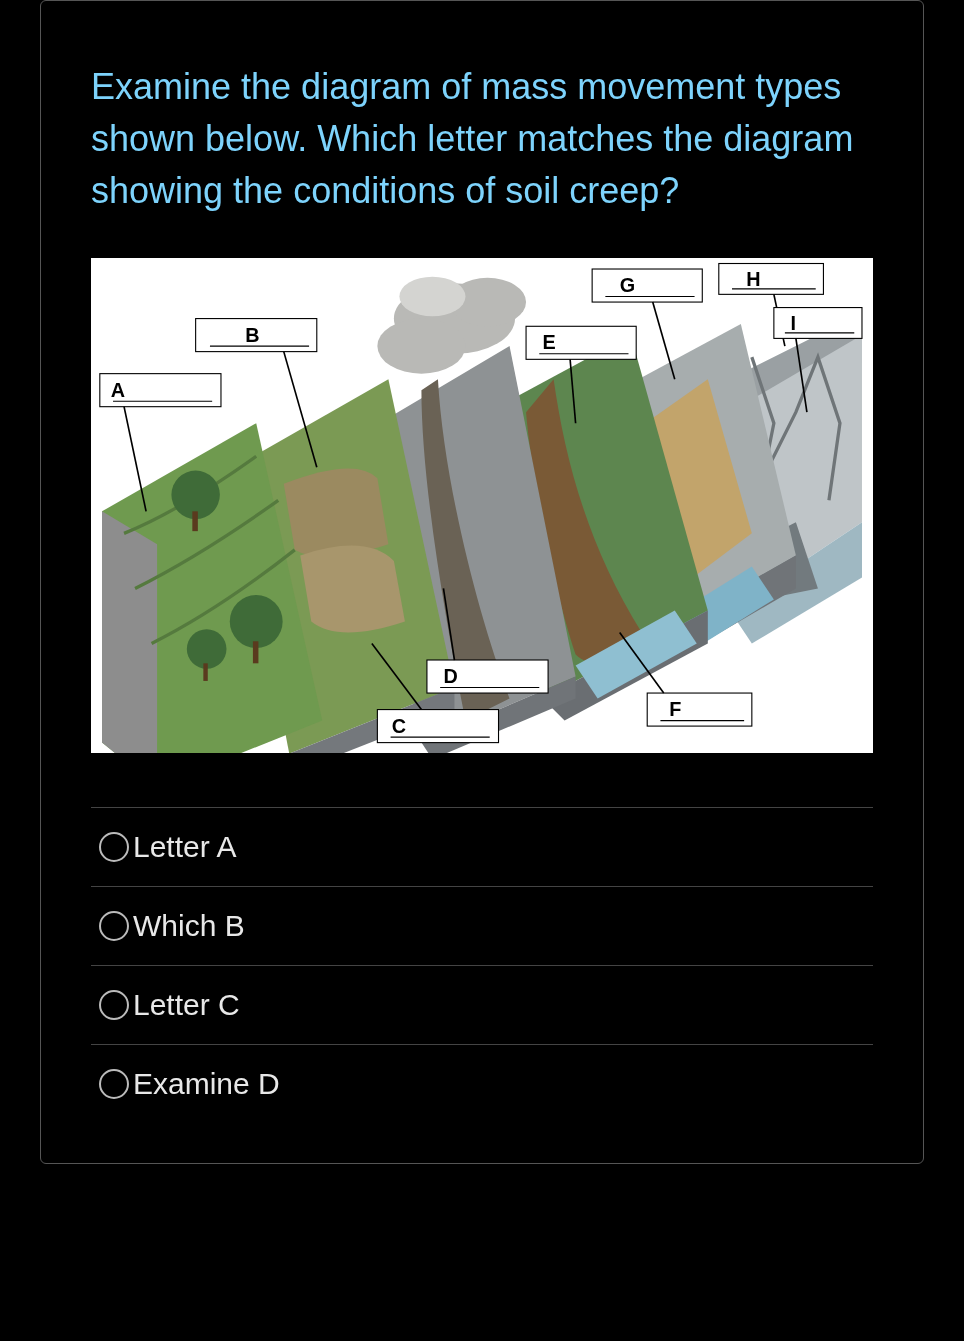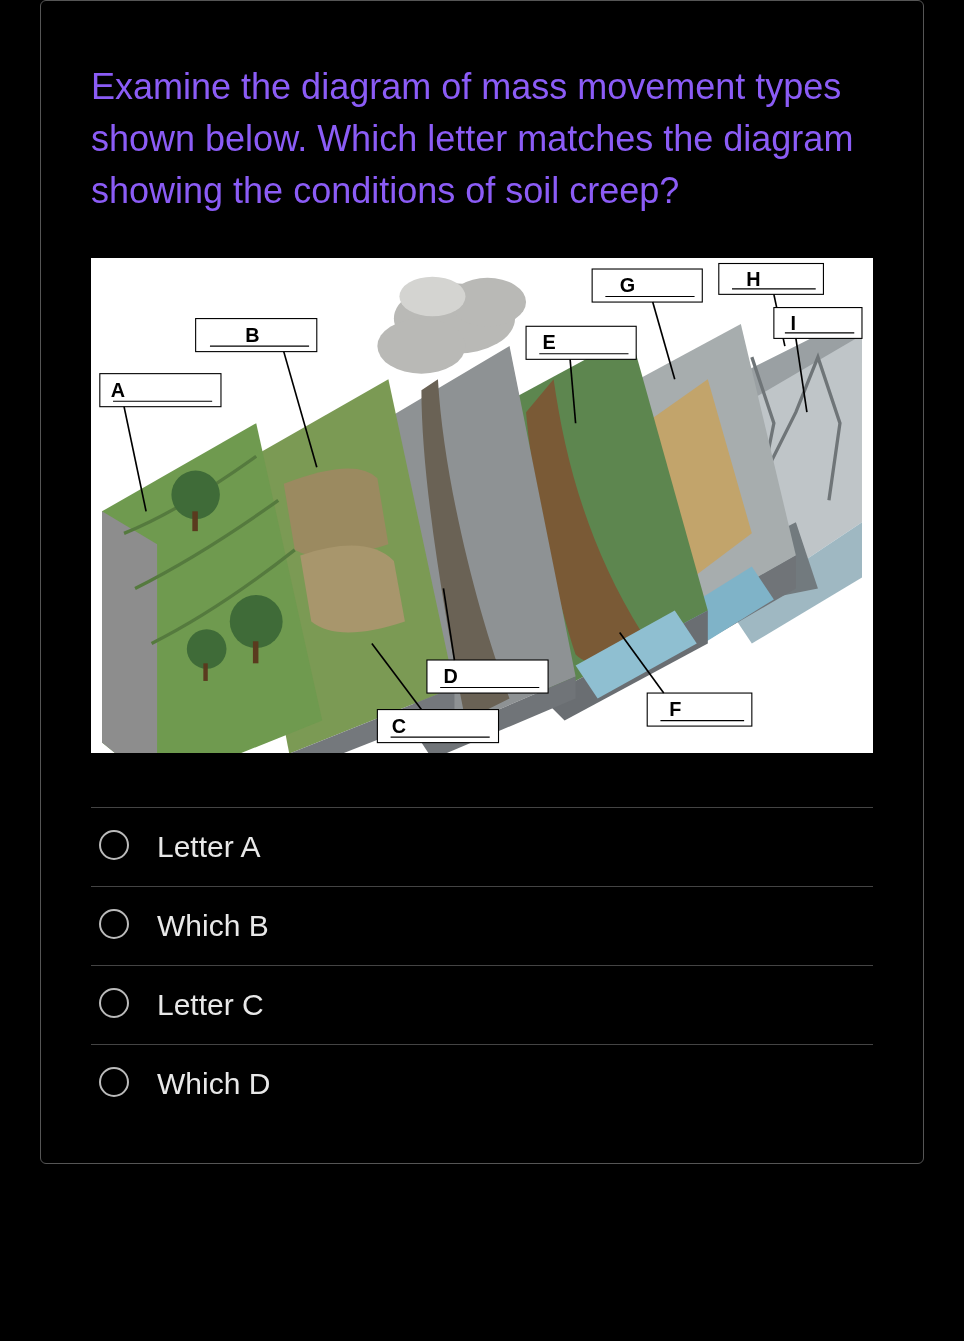--- a/index.html
+++ b/index.html
@@ -15,35 +15,35 @@
     border: 1px solid #555;
     border-radius: 6px;
     margin: 0 40px;
     padding: 60px 50px 40px 50px;
     box-sizing: border-box;
   }
   .question {
     font-size: 36px;
     line-height: 1.45;
     margin-bottom: 40px;
-    color: #8b5cf6;
+    color: #7dd3fc;
   }
   .diagram {
     width: 100%;
     height: auto;
     background: #fff;
     margin-bottom: 50px;
   }
   .options {
     border-top: 1px solid #444;
   }
   .option {
     display: flex;
-    align-items: flex-start;
-    gap: 28px;
+    align-items: center;
+    gap: 4px;
     padding: 22px 8px;
     border-bottom: 1px solid #444;
     font-size: 30px;
     color: #e8e8e8;
     cursor: pointer;
   }
   .option:last-child {
     border-bottom: none;
   }
   .radio {
@@ -190,17 +190,17 @@
     <div class="option">
       <span class="radio"></span>
       <span>Which B</span>
     </div>
     <div class="option">
       <span class="radio"></span>
       <span>Letter C</span>
     </div>
     <div class="option">
       <span class="radio"></span>
-      <span>Which D</span>
+      <span>Examine D</span>
     </div>
   </div>
 
 </div>
 
 </body></html>

